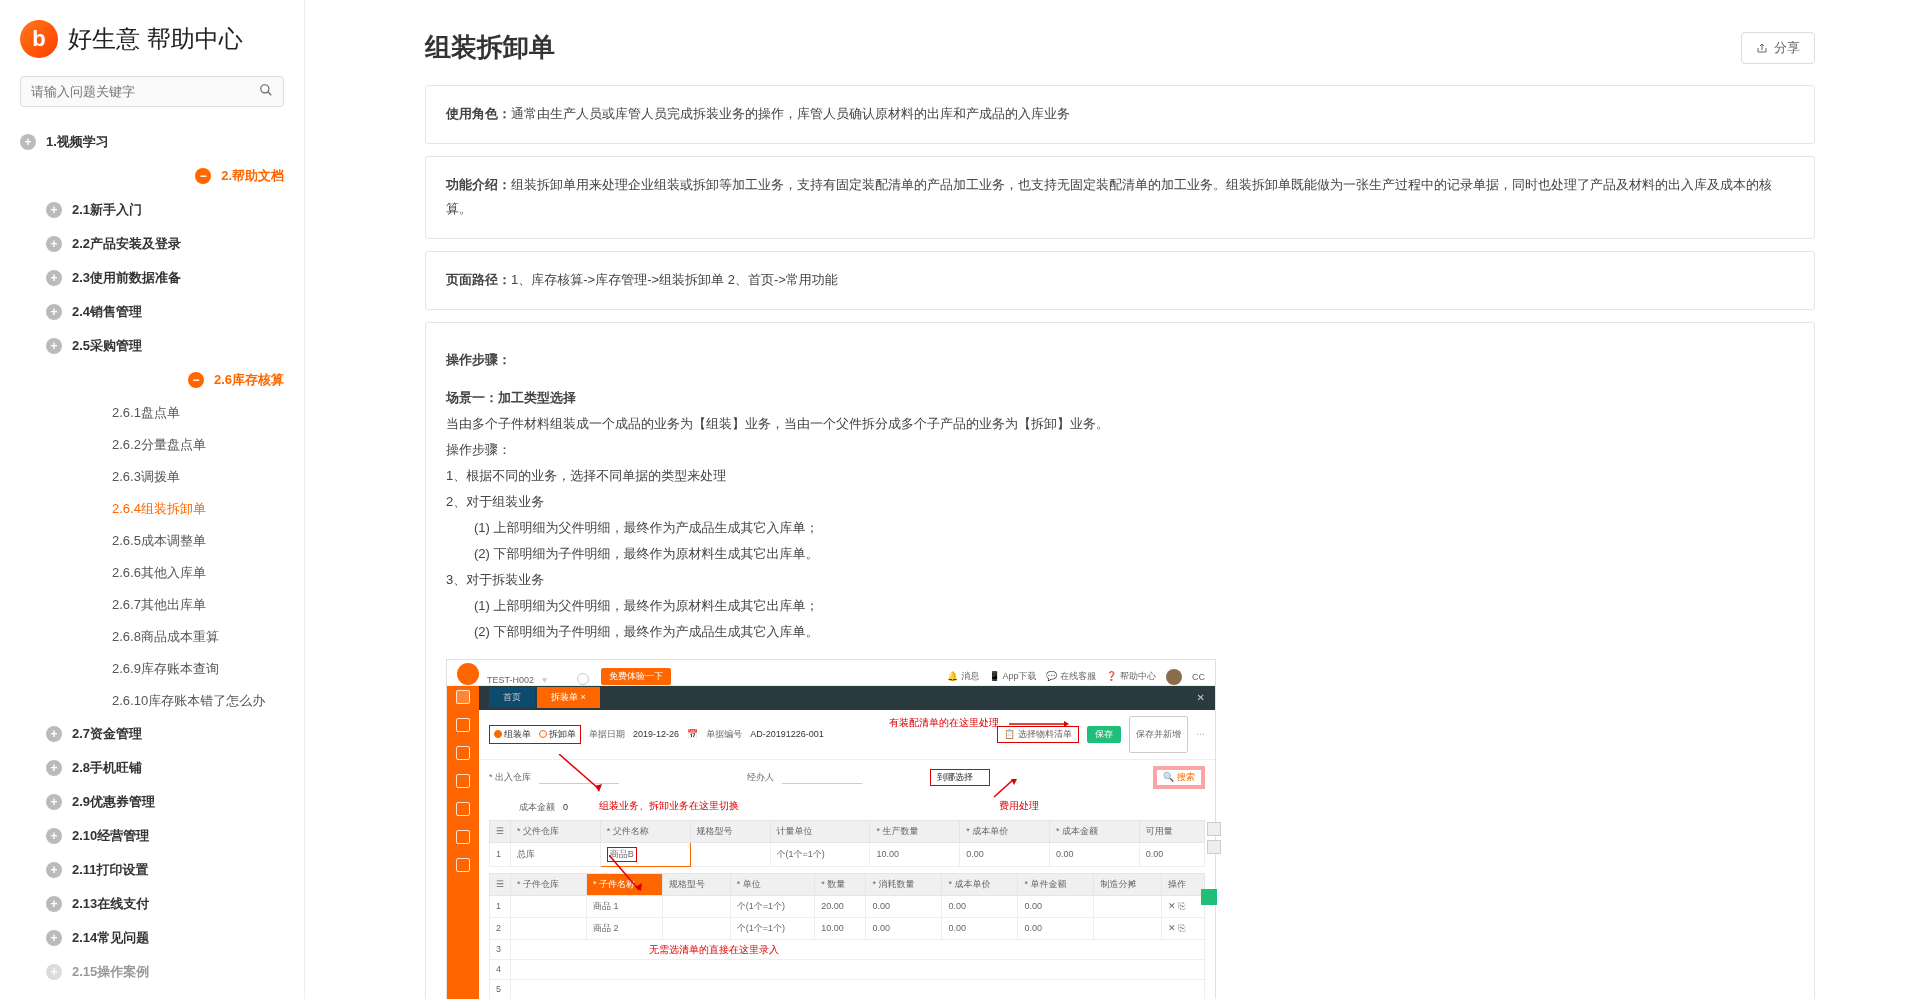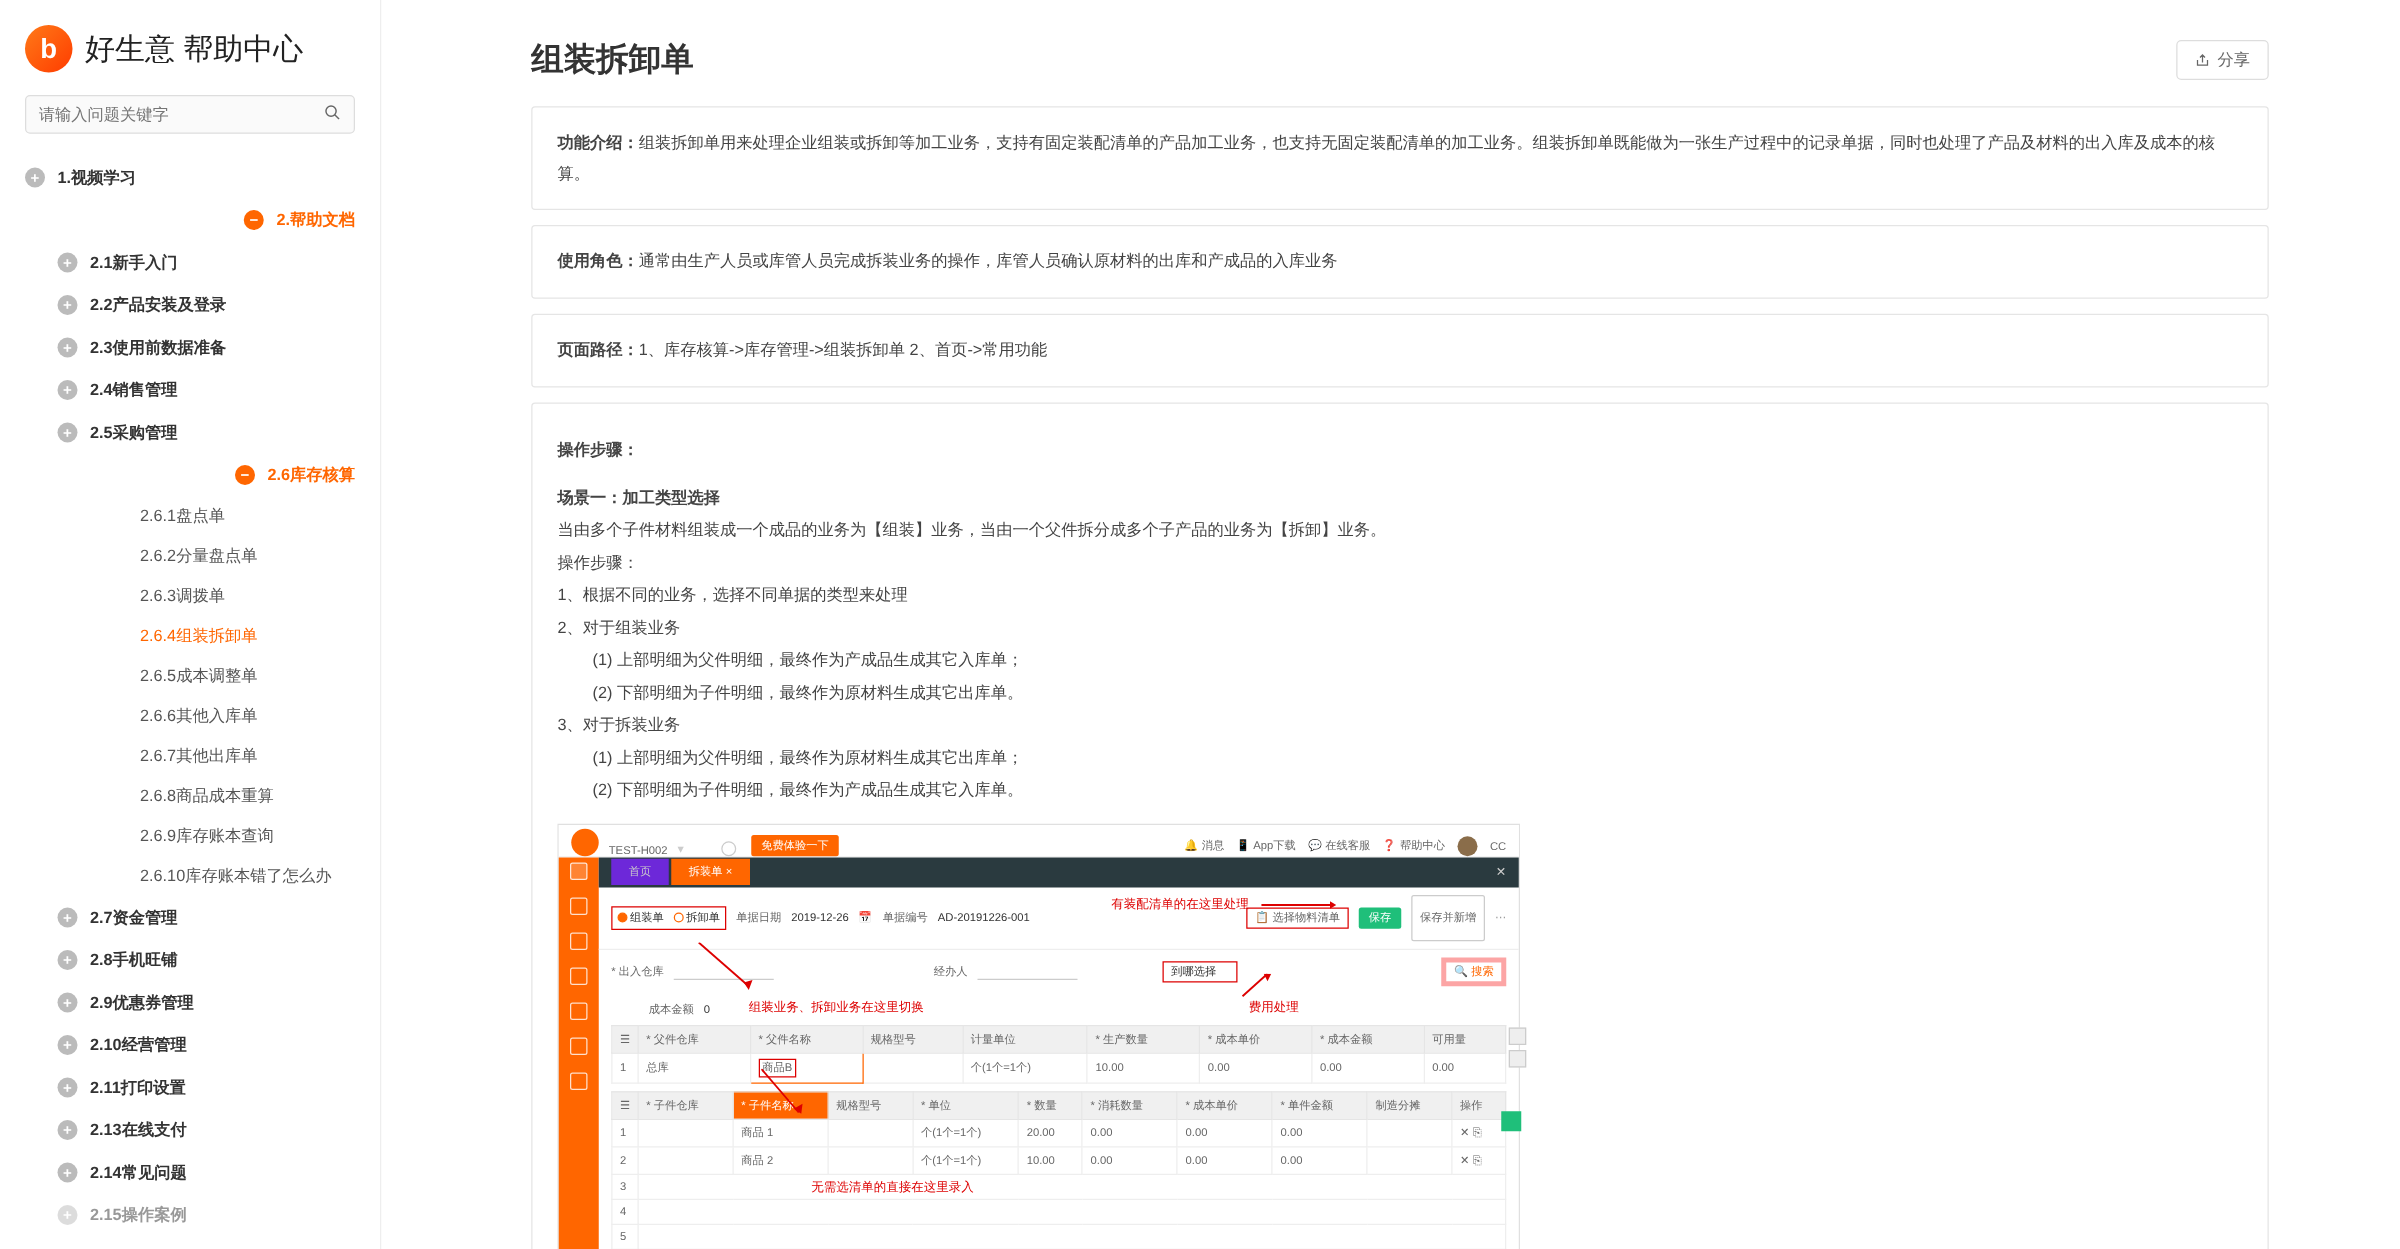--- a/index.html
+++ b/index.html
@@ -38,21 +38,21 @@
 .ss-top-right { margin-left: auto; display: flex; align-items: center; gap: 10px; color: #666; font-size: 9px; }
 .ss-try { background: #ff6600; color: #fff; padding: 2px 8px; border-radius: 2px; font-size: 9px; }
 .ss-body { display: flex; }
 .ss-side { width: 32px; background: #ff6600; display: flex; flex-direction: column; align-items: center; padding-top: 4px; gap: 14px; }
 .ss-side-icon { width: 14px; height: 14px; border: 1px solid rgba(255,255,255,0.8); border-radius: 2px; }
 .ss-side-icon.home { background: rgba(255,255,255,0.2); }
 .ss-content { flex: 1; }
 .ss-tabs { background: #2a3a3f; height: 24px; display: flex; align-items: center; padding-left: 10px; gap: 2px; }
 .ss-tab { padding: 4px 14px; font-size: 9px; color: #ccc; }
 .ss-tab.active { background: #ff6600; color: #fff; }
-.ss-tab.other { background: #6d28d9; }
+.ss-tab.other { background: #0c4a6e; }
 .ss-form-row { display: flex; align-items: center; padding: 6px 10px; gap: 8px; font-size: 9px; flex-wrap: wrap; position: relative; }
 .ss-radio-group { border: 1.5px solid #d00; padding: 2px 4px; display: flex; gap: 8px; }
 .ss-radio { display: flex; align-items: center; gap: 2px; }
 .ss-radio-dot { width: 8px; height: 8px; border-radius: 50%; border: 1px solid #ff6600; display: inline-block; }
 .ss-radio-dot.on { background: #ff6600; }
 .ss-field-label { color: #666; }
 .ss-field-box { border: 1.5px solid #d00; padding: 1px 6px; min-width: 60px; display: inline-block; }
 .ss-anno { color: #d00; font-size: 10px; position: absolute; }
 .ss-btn-green { background: #1fbf7a; color: #fff; padding: 2px 8px; border-radius: 2px; font-size: 9px; }
 .ss-btn-outline { border: 1px solid #ccc; padding: 11px 6px; font-size: 9px; color: #666; border-radius: 2px; }
@@ -171,24 +171,24 @@
       <h1 class="page-title">组装拆卸单</h1>
       <div class="share-btn">
         <svg width="12" height="12" viewBox="0 0 24 24" fill="none" stroke="currentColor" stroke-width="2">
             <path d="M4 12v8h16v-8M12 4v12M8 8l4-4 4 4"></path>
           </svg>
         <span>分享</span>
       </div>
     </div>
 
     <div class="info-box">
+      <span class="label">使用角色：</span><span>通常由生产人员或库管人员完成拆装业务的操作，库管人员确认原材料的出库和产成品的入库业务</span>
+    </div>
+    <div class="info-box">
       <span class="label">功能介绍：</span><span>组装拆卸单用来处理企业组装或拆卸等加工业务，支持有固定装配清单的产品加工业务，也支持无固定装配清单的加工业务。组装拆卸单既能做为一张生产过程中的记录单据，同时也处理了产品及材料的出入库及成本的核算。</span>
-    </div>
-    <div class="info-box">
-      <span class="label">使用角色：</span><span>通常由生产人员或库管人员完成拆装业务的操作，库管人员确认原材料的出库和产成品的入库业务</span>
     </div>
     <div class="info-box">
       <span class="label">页面路径：</span><span>1、库存核算-&gt;库存管理-&gt;组装拆卸单 2、首页-&gt;常用功能</span>
     </div>
 
     <div class="content-box">
       <p class="heading">操作步骤：</p>
       <p class="heading" style="margin-top:12px">场景一：加工类型选择</p>
       <p>当由多个子件材料组装成一个成品的业务为【组装】业务，当由一个父件拆分成多个子产品的业务为【拆卸】业务。</p>
       <p>操作步骤：</p>

